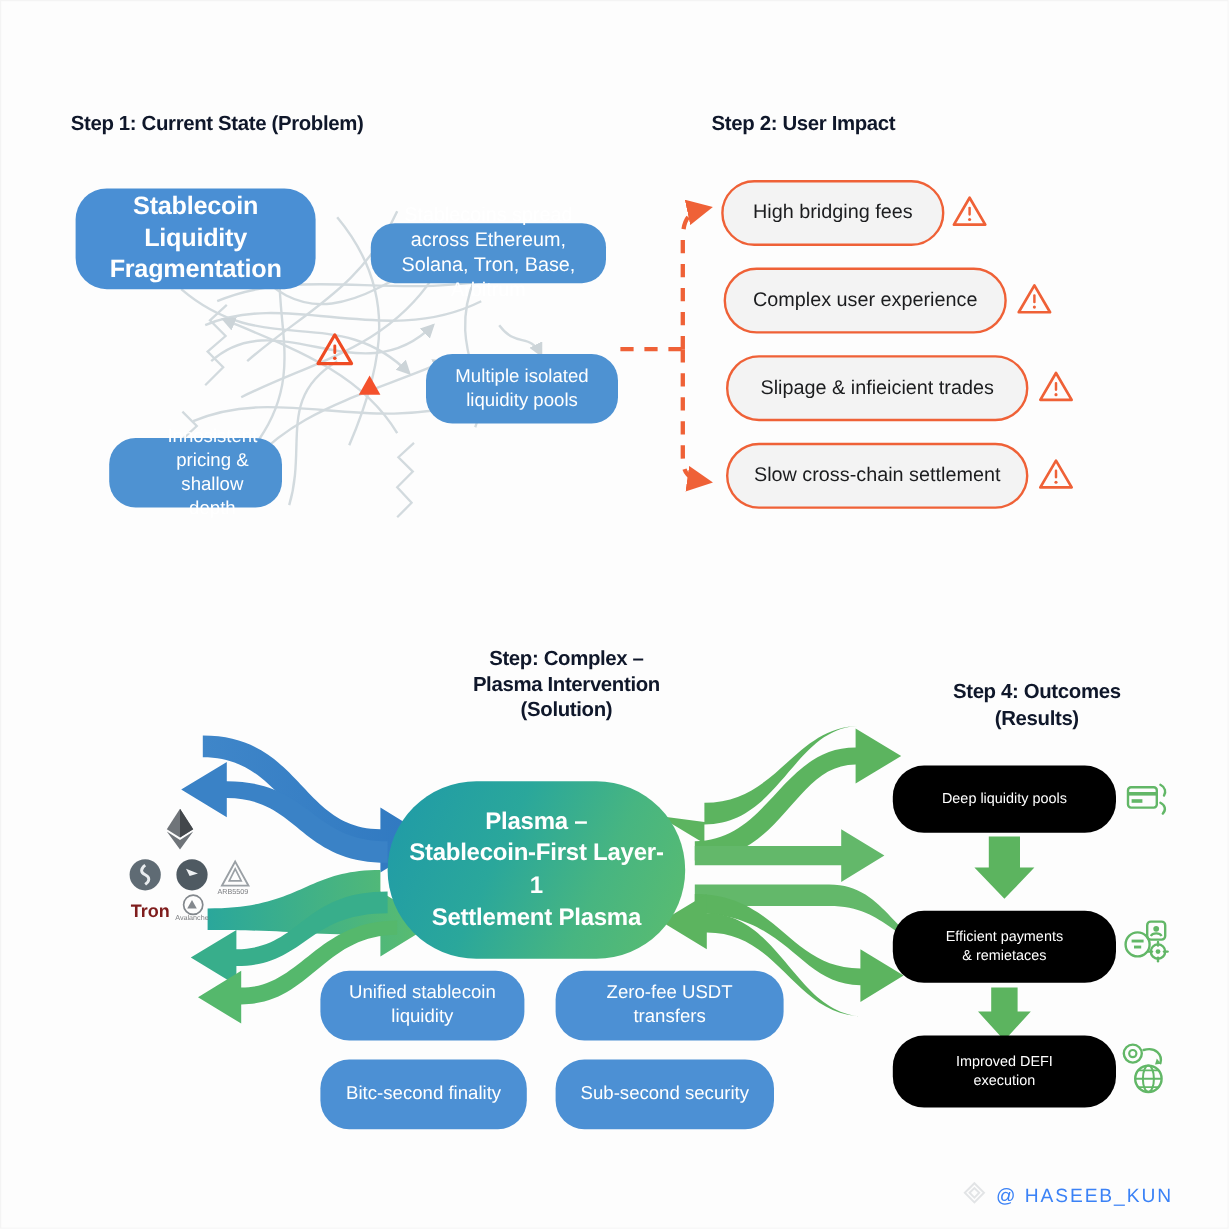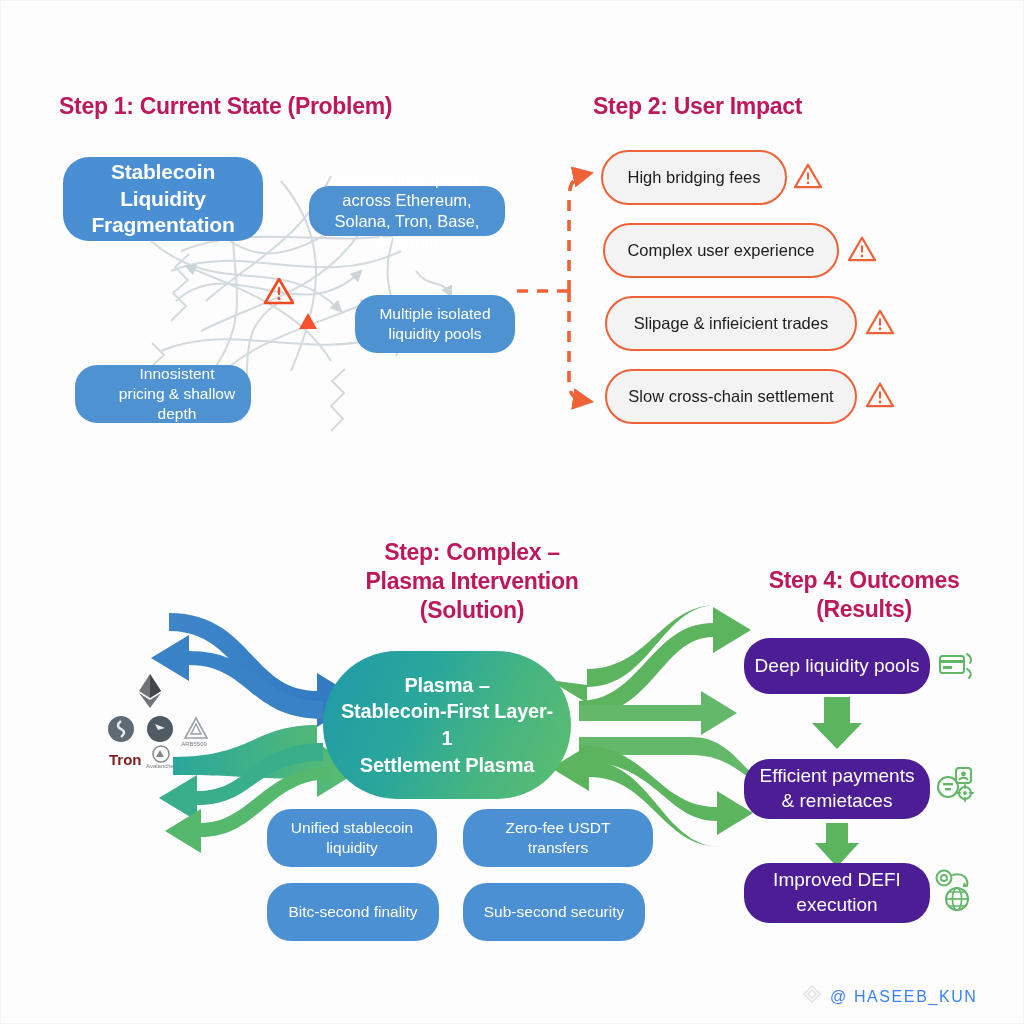--- a/index.html
+++ b/index.html
@@ -15,22 +15,22 @@
     box-sizing:border-box;
     border:1px solid #f4f4f4;
     overflow:hidden;
   }
   .abs{position:absolute;}
   svg.layer{position:absolute;left:0;top:0;width:1024px;height:1024px;pointer-events:none;}
 
   .step-title{
     position:absolute;
     font-weight:bold;
-    color:#be185d;
-    font-size:23px;
+    color:#0f172a;
+    font-size:17px;
     letter-spacing:-0.3px;
     white-space:nowrap;
   }
   .step-title.multiline{white-space:normal;text-align:center;line-height:1.27;}
 
   
   .blue-box{
     position:absolute;
     background:#4e92d2;
     color:#ffffff;
@@ -61,24 +61,24 @@
     font-size:16.5px;
     display:flex;align-items:center;justify-content:center;
     box-sizing:border-box;
     text-align:center;
     white-space:nowrap;
   }
 
   
   .green-box{
     position:absolute;
-    background:#4c1d95;
+    background:#000000;
     color:#ffffff;
     border-radius:26px;
-    font-size:19px;
+    font-size:12px;
     display:flex;align-items:center;justify-content:center;
     text-align:center;line-height:1.3;
     box-sizing:border-box;padding:4px 10px;
   }
 
   
   .hub{
     position:absolute;
     border-radius:78px;
     background:linear-gradient(115deg,#1f9aa8 0%,#2aa79b 38%,#47b581 68%,#5cbd6e 100%);
@@ -217,21 +217,21 @@
   </div>
 
   <div class="blue-box mid" style="left:308px;top:185px;width:196px;height:50px;border-radius:20px;">
     <span>Stablecoins spread across Ethereum, Solana, Tron, Base, Arbitrum</span>
   </div>
 
   <div class="blue-box small" style="left:334px;top:294px;width:160px;height:58px;">
     <span>Multiple isolated liquidity pools</span>
   </div>
 
-  <div class="blue-box small" style="left:54px;top:364px;width:176px;height:58px;padding-left:40px;">
+  <div class="blue-box small" style="left:70px;top:364px;width:144px;height:58px;padding-left:40px;">
     <span>Innosistent pricing &amp; shallow depth</span>
   </div>
 
   <div class="warn" style="left:262px;top:275px;">
     <svg width="32" height="30" viewBox="0 0 32 30">
       <path d="M16 3 L30 27 L2 27 Z" fill="none" stroke="#ef4b23" stroke-width="2.6" stroke-linejoin="round"></path>
       <rect x="14.8" y="11" width="2.4" height="8" rx="1.1" fill="#ef4b23"></rect>
       <circle cx="16" cy="22.5" r="1.5" fill="#ef4b23"></circle>
     </svg>
   </div>

